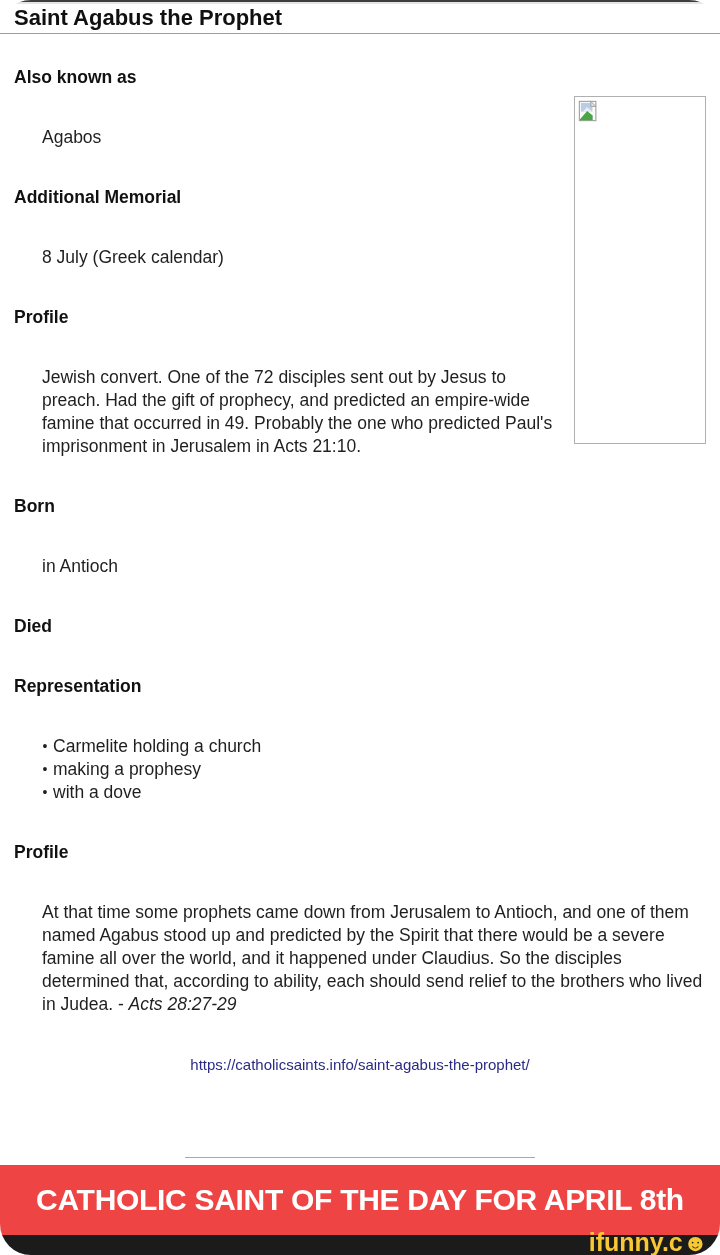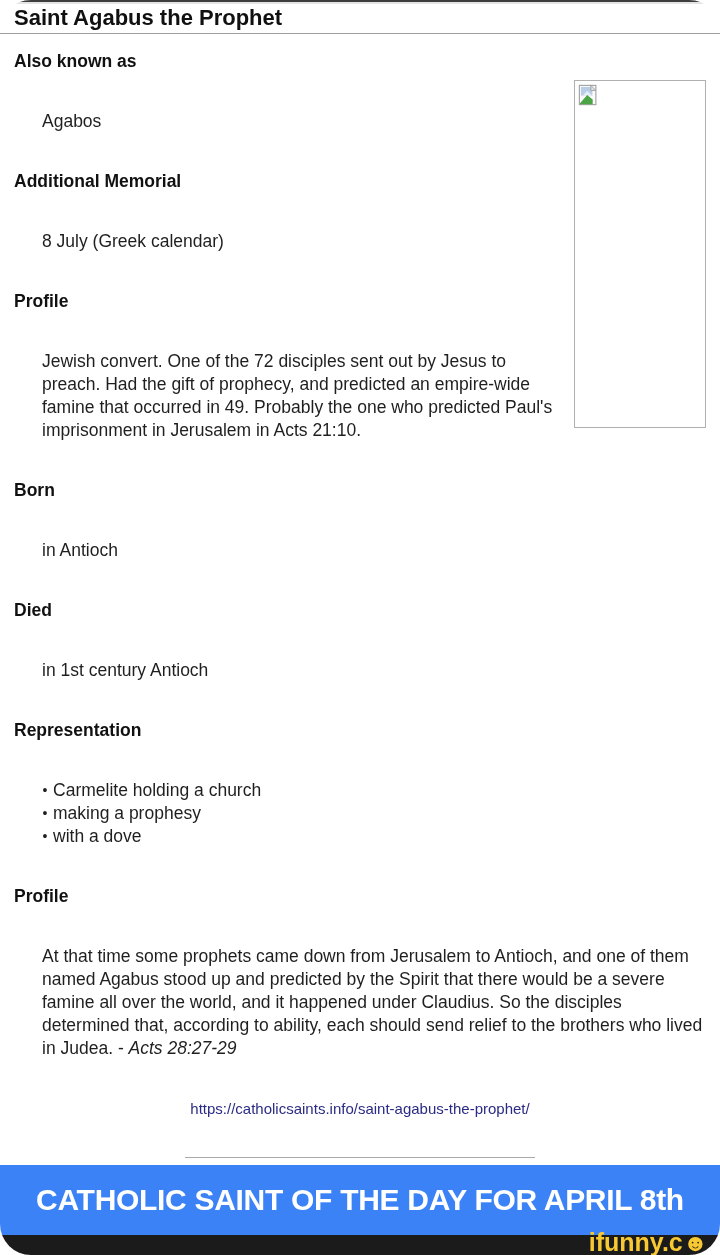--- a/index.html
+++ b/index.html
@@ -15,31 +15,31 @@
   .title-rule{height:0;border-top:1px solid #9e9e9e;}
   .article{padding:0 14px;}
   .img-placeholder{
     float:right;width:132px;height:348px;margin-top:30px;margin-left:6px;
     border:1px solid #b0b0b0;background:#fff;box-sizing:border-box;position:relative;
   }
   .img-placeholder svg{position:absolute;top:3px;left:3px;}
   .article h2{
     margin:0 0 37px 0;font-size:17.5px;line-height:23px;font-weight:bold;color:#111;
   }
-  .article h2.first{margin-top:16px;}
+  .article h2.first{margin-top:32px;}
   .article p{margin:0 0 37px 28px;font-size:17.5px;line-height:23px;color:#1f1f1f;}
   .article .bullet-group{margin:0 0 37px 28px;}
   .article .bullet-group p{margin:0;}
   .article .bullet-dot{display:inline-block;transform:scale(.8);}
   .cite{font-style:italic;}
   .link-row{text-align:center;margin:0 14px 0;}
   .link-row a{color:#2b2b85;font-size:15px;line-height:23px;text-decoration:none;}
   .separator{position:absolute;left:185px;top:1157px;width:350px;height:0;border-top:1px solid #a9a9a9;}
   .banner{
-    position:absolute;left:0;top:1165px;width:720px;height:70px;background:#3b82f6;
+    position:absolute;left:0;top:1165px;width:720px;height:70px;background:#ef4444;
     color:#ffffff;font-weight:bold;font-size:30px;line-height:70px;text-align:center;
     letter-spacing:-0.3px;white-space:nowrap;
   }
   .bottom-strip{position:absolute;left:0;top:1235px;width:720px;height:20px;background:#1b1b1b;}
   .watermark{
     position:absolute;right:12px;top:1229px;color:#f8c832;font-weight:bold;
     font-size:25px;line-height:27px;white-space:nowrap;z-index:5;text-align:right;
   }
   .watermark .smiley{font-size:24px;}
 </style>
@@ -67,21 +67,20 @@
     <div id="sections">
         <h2 class="first">Also known as</h2>
         <p>Agabos</p>
         <h2>Additional Memorial</h2>
         <p>8 July (Greek calendar)</p>
         <h2>Profile</h2>
         <p><span>Jewish convert. One of the 72 disciples sent out by Jesus to preach. Had the gift of prophecy, and predicted an empire-wide famine that occurred in 49. Probably the one who predicted Paul's imprisonment in Jerusalem in Acts 21:10.</span></p>
         <h2>Born</h2>
         <p>in Antioch</p>
         <h2>Died</h2>
-        <p>in 1st century Antioch</p>
         <h2>Representation</h2>
         <div class="bullet-group">
           <p><span class="bullet-dot">•</span> <span>Carmelite holding a church</span></p>
           <p><span class="bullet-dot">•</span> <span>making a prophesy</span></p>
           <p><span class="bullet-dot">•</span> <span>with a dove</span></p>
         </div>
         <h2>Profile</h2>
         <p><span>At that time some prophets came down from Jerusalem to Antioch, and one of them named Agabus stood up and predicted by the Spirit that there would be a severe famine all over the world, and it happened under Claudius. So the disciples determined that, according to ability, each should send relief to the brothers who lived in Judea. - </span><span class="cite">Acts 28:27-29</span></p>
       </div>
     <div class="link-row">

